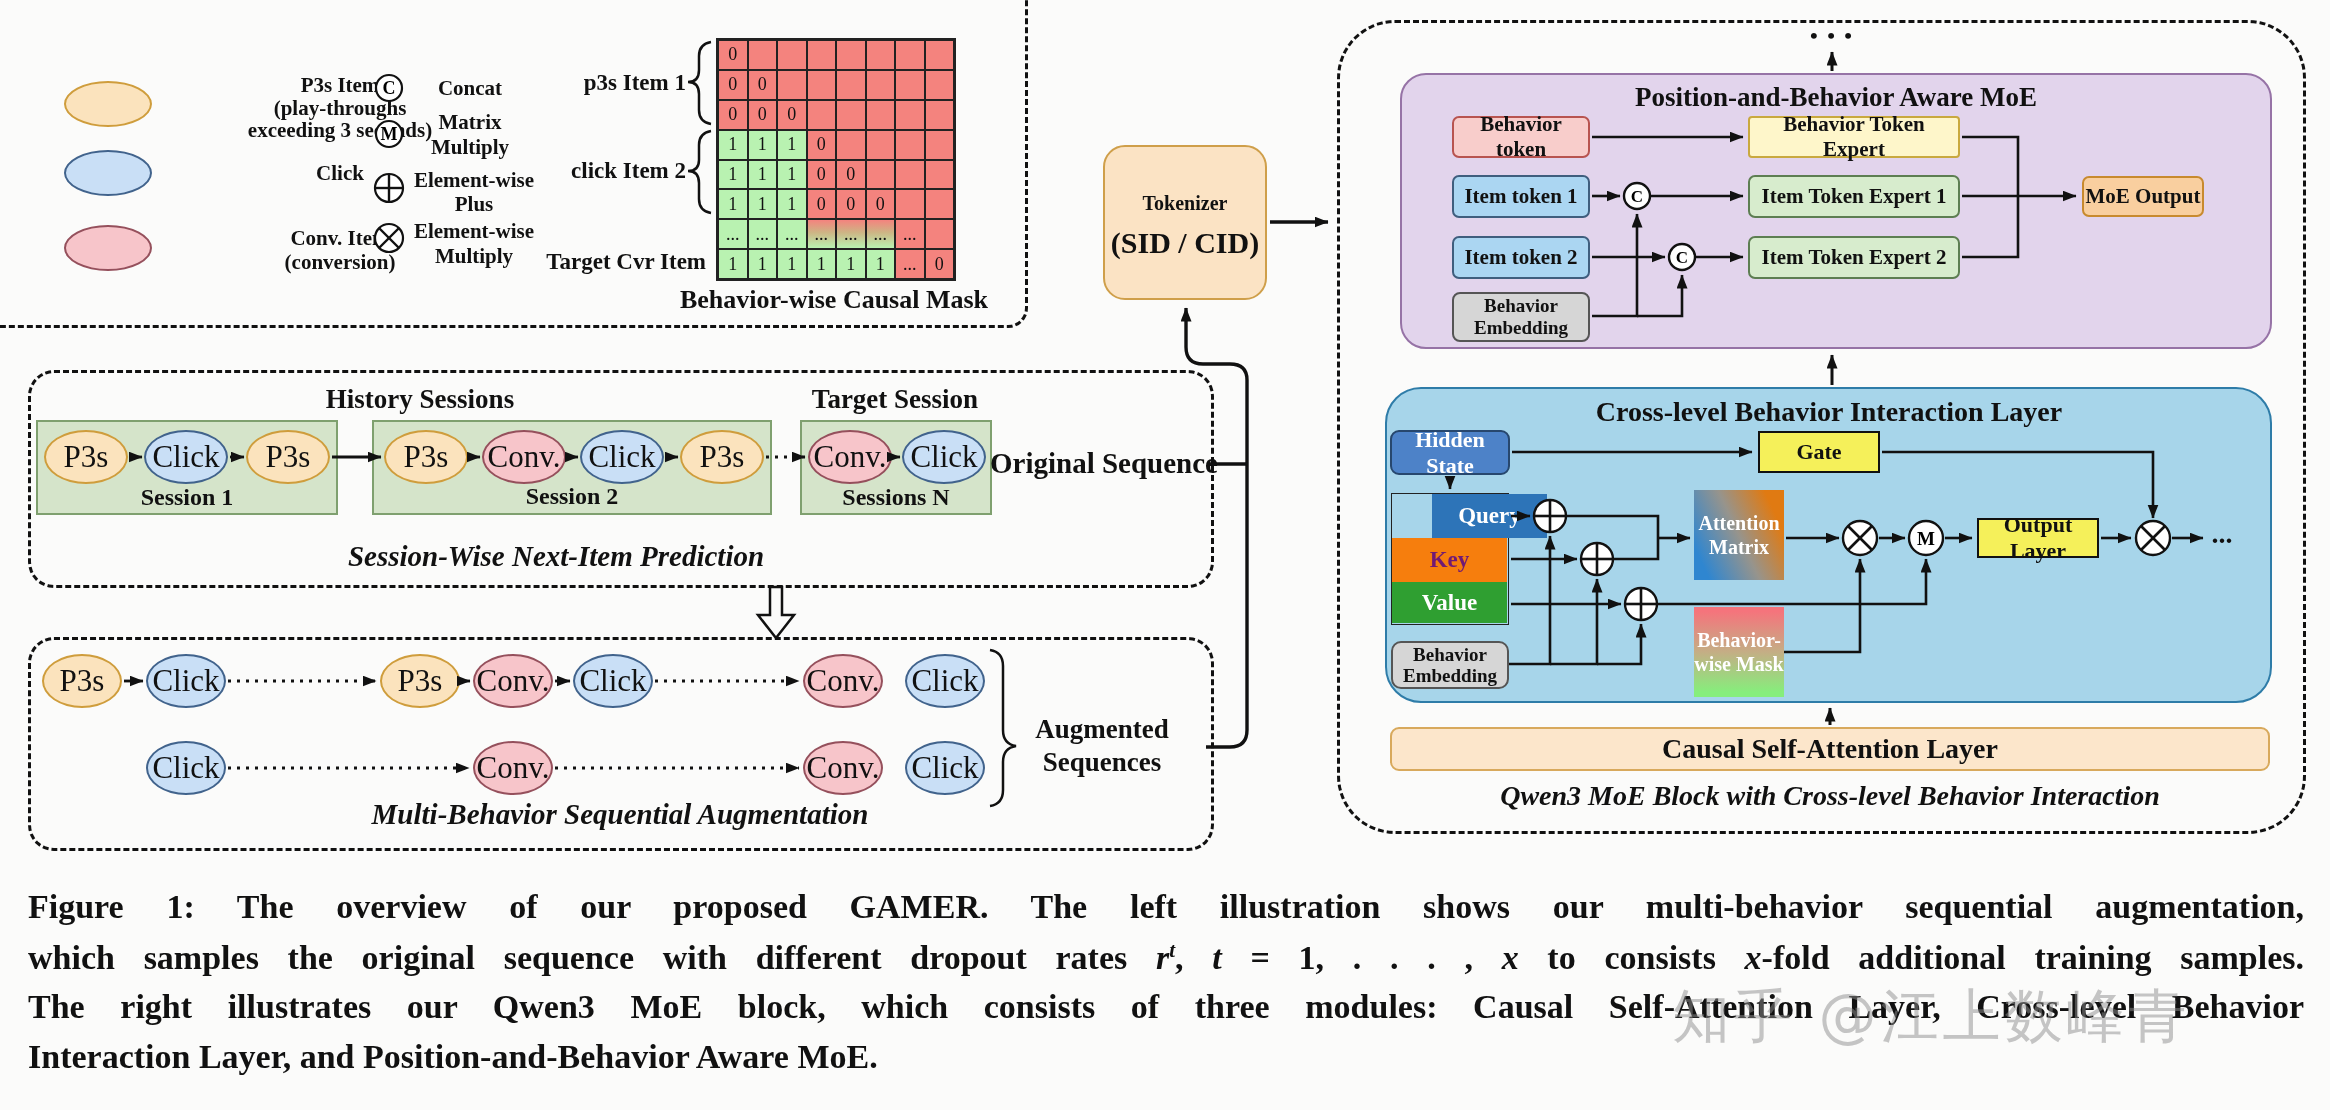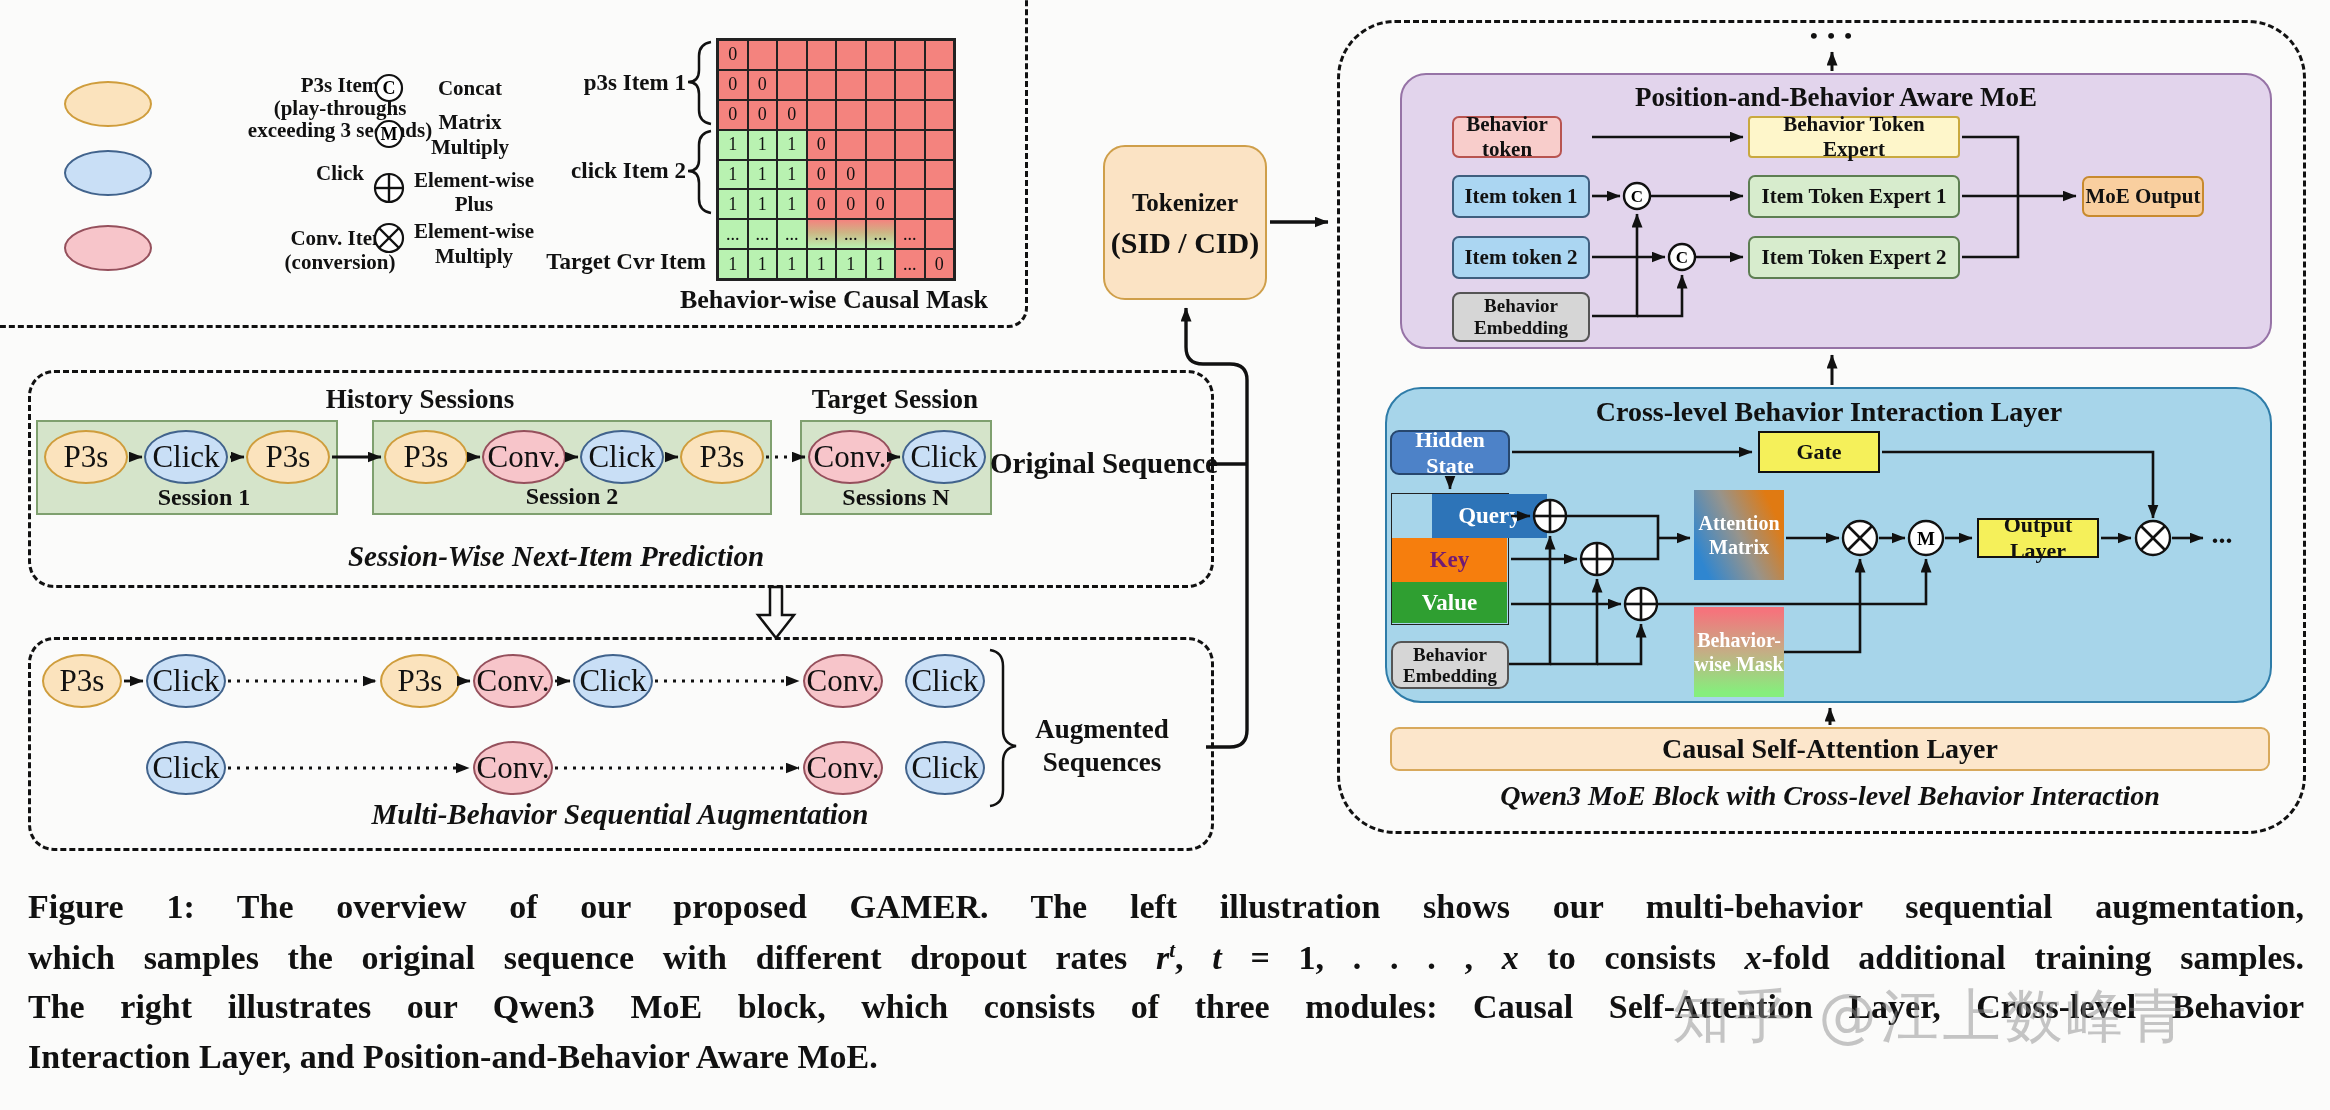--- a/index.html
+++ b/index.html
@@ -267,37 +267,37 @@
       <div class="mcell g">1</div>
       <div class="mcell r">...</div>
       <div class="mcell r">0</div>
     </div>
   <div class="rgt b" style="left:686px;top:83px;font-size:23px;">p3s Item 1</div>
   <div class="rgt b" style="left:686px;top:171px;font-size:23px;">click Item 2</div>
   <div class="rgt b" style="left:706px;top:262px;font-size:23px;">Target Cvr Item</div>
   <div class="ctr b" style="left:834px;top:300px;font-size:26px;">Behavior-wise Causal Mask</div>
 
   <div class="panel" style="left:1103px;top:145px;width:164px;height:155px;background:#fbe3c4;border:2.5px solid #cf9f4a;border-radius:22px;"></div>
-  <div class="ctr b" style="left:1185px;top:203px;font-size:25px;z-index:6;">Tokenizer</div>
+  <div class="ctr b" style="left:1185px;top:203px;font-size:20px;z-index:6;">Tokenizer</div>
   <div class="ctr b" style="left:1185px;top:243px;font-size:30px;z-index:6;">(SID / CID)</div>
 
   <div class="ctr b" style="left:420px;top:399px;font-size:27px;">History Sessions</div>
   <div class="ctr b" style="left:895px;top:399px;font-size:27px;">Target Session</div>
 
   <div class="node p3s" style="left:44px;top:430px;width:84px;height:54px;">P3s</div>
   <div class="node click" style="left:144px;top:430px;width:84px;height:54px;">Click</div>
   <div class="node p3s" style="left:246px;top:430px;width:84px;height:54px;">P3s</div>
   <div class="node p3s" style="left:384px;top:430px;width:84px;height:54px;">P3s</div>
   <div class="node conv" style="left:482px;top:430px;width:84px;height:54px;">Conv.</div>
   <div class="node click" style="left:580px;top:430px;width:84px;height:54px;">Click</div>
   <div class="node p3s" style="left:680px;top:430px;width:84px;height:54px;">P3s</div>
   <div class="node conv" style="left:808px;top:430px;width:84px;height:54px;">Conv.</div>
   <div class="node click" style="left:902px;top:430px;width:84px;height:54px;">Click</div>
 
-  <div class="ctr b" style="left:204px;top:497px;font-size:24px;">Session 1</div>
+  <div class="ctr b" style="left:187px;top:497px;font-size:24px;">Session 1</div>
   <div class="ctr b" style="left:572px;top:496px;font-size:24px;">Session 2</div>
   <div class="ctr b" style="left:896px;top:497px;font-size:24px;">Sessions N</div>
 
   <div class="ctr b" style="left:1104px;top:463px;font-size:29px;">Original Sequence</div>
   <div class="ctr bi" style="left:556px;top:556px;font-size:29px;">Session-Wise Next-Item Prediction</div>
 
   <div class="node p3s" style="left:42px;top:654px;width:80px;height:54px;">P3s</div>
   <div class="node click" style="left:146px;top:654px;width:80px;height:54px;">Click</div>
   <div class="node p3s" style="left:380px;top:654px;width:80px;height:54px;">P3s</div>
   <div class="node conv" style="left:473px;top:654px;width:80px;height:54px;">Conv.</div>
@@ -309,21 +309,21 @@
   <div class="node conv" style="left:803px;top:741px;width:80px;height:54px;">Conv.</div>
   <div class="node click" style="left:905px;top:741px;width:80px;height:54px;">Click</div>
 
   <div class="ctr b" style="left:1102px;top:729px;font-size:27px;">Augmented</div>
   <div class="ctr b" style="left:1102px;top:762px;font-size:27px;">Sequences</div>
   <div class="ctr bi" style="left:620px;top:814px;font-size:29px;">Multi-Behavior Sequential Augmentation</div>
 
   <div class="ctr b" style="left:1832px;top:36px;font-size:22px;letter-spacing:2px;">• • •</div>
   <div class="ctr b" style="left:1836px;top:97px;font-size:27px;">Position-and-Behavior Aware MoE</div>
 
-  <div class="box" style="left:1452px;top:116px;width:110px;height:42px;background:#f8cdcb;border:2px solid #b85450;border-radius:7px;font-size:21px;">Behavior token</div>
+  <div class="box" style="left:1452px;top:116px;width:138px;height:42px;background:#f8cdcb;border:2px solid #b85450;border-radius:7px;font-size:21px;">Behavior token</div>
   <div class="box" style="left:1748px;top:116px;width:212px;height:42px;background:#fef6ca;border:2px solid #c9a93f;border-radius:4px;font-size:21px;">Behavior Token Expert</div>
   <div class="box" style="left:1452px;top:175px;width:138px;height:43px;background:#abd6f2;border:2px solid #3f5e7e;border-radius:7px;font-size:21px;">Item token 1</div>
   <div class="box" style="left:1748px;top:175px;width:212px;height:43px;background:#d7eccd;border:2px solid #5d7e52;border-radius:7px;font-size:21px;">Item Token Expert 1</div>
   <div class="box" style="left:2082px;top:176px;width:122px;height:41px;background:#f9cf9f;border:2px solid #c88a2e;border-radius:7px;font-size:21px;">MoE Output</div>
   <div class="box" style="left:1452px;top:236px;width:138px;height:43px;background:#abd6f2;border:2px solid #3f5e7e;border-radius:7px;font-size:21px;">Item token 2</div>
   <div class="box" style="left:1748px;top:236px;width:212px;height:43px;background:#d7eccd;border:2px solid #5d7e52;border-radius:7px;font-size:21px;">Item Token Expert 2</div>
   <div class="box" style="left:1452px;top:292px;width:138px;height:50px;background:#d6d6d6;border:2px solid #555;border-radius:8px;font-size:19px;line-height:22px;flex-direction:column;">
     <span>Behavior</span>
     <span>Embedding</span>
   </div>

